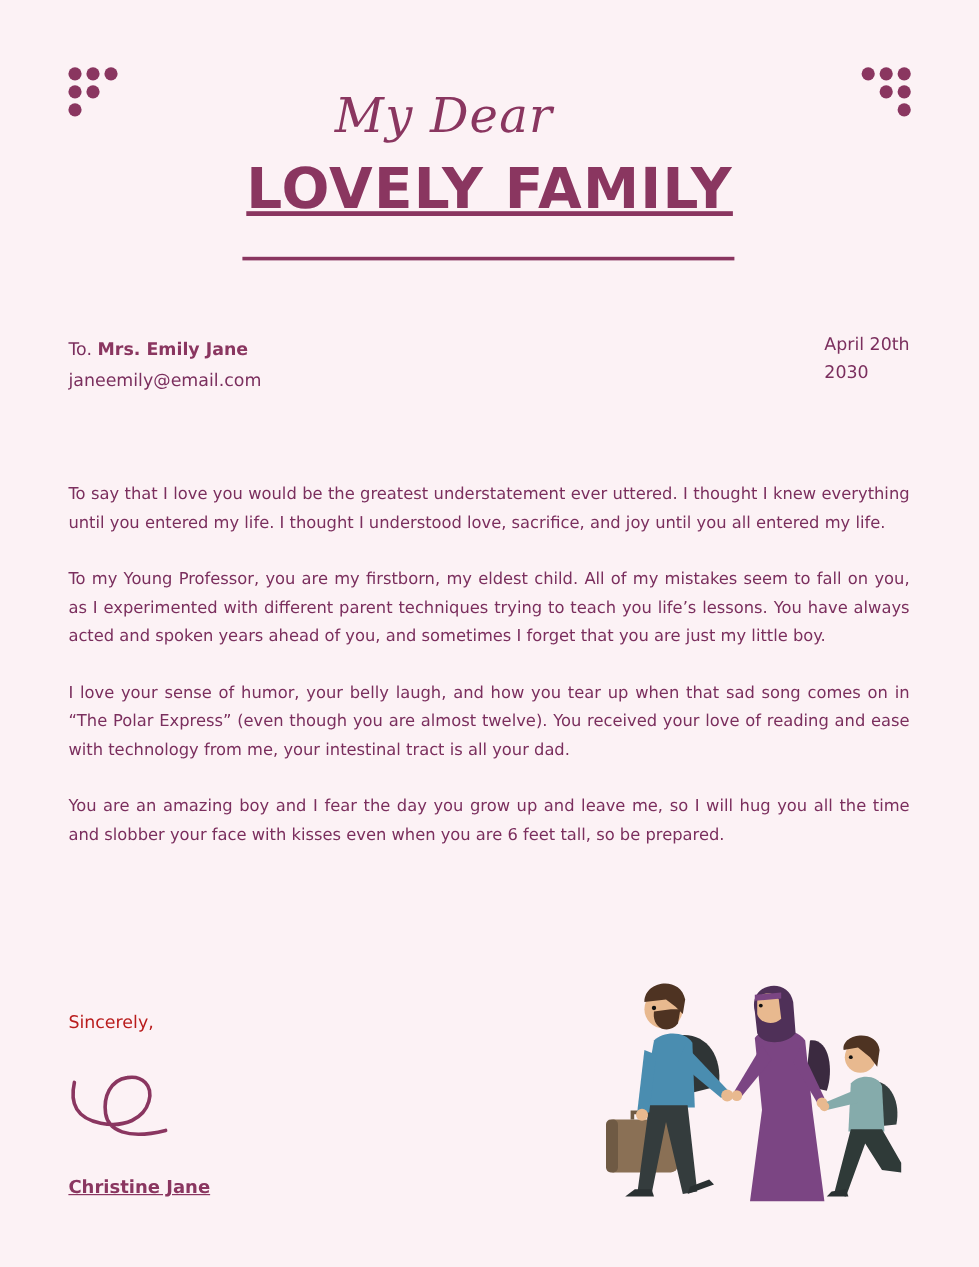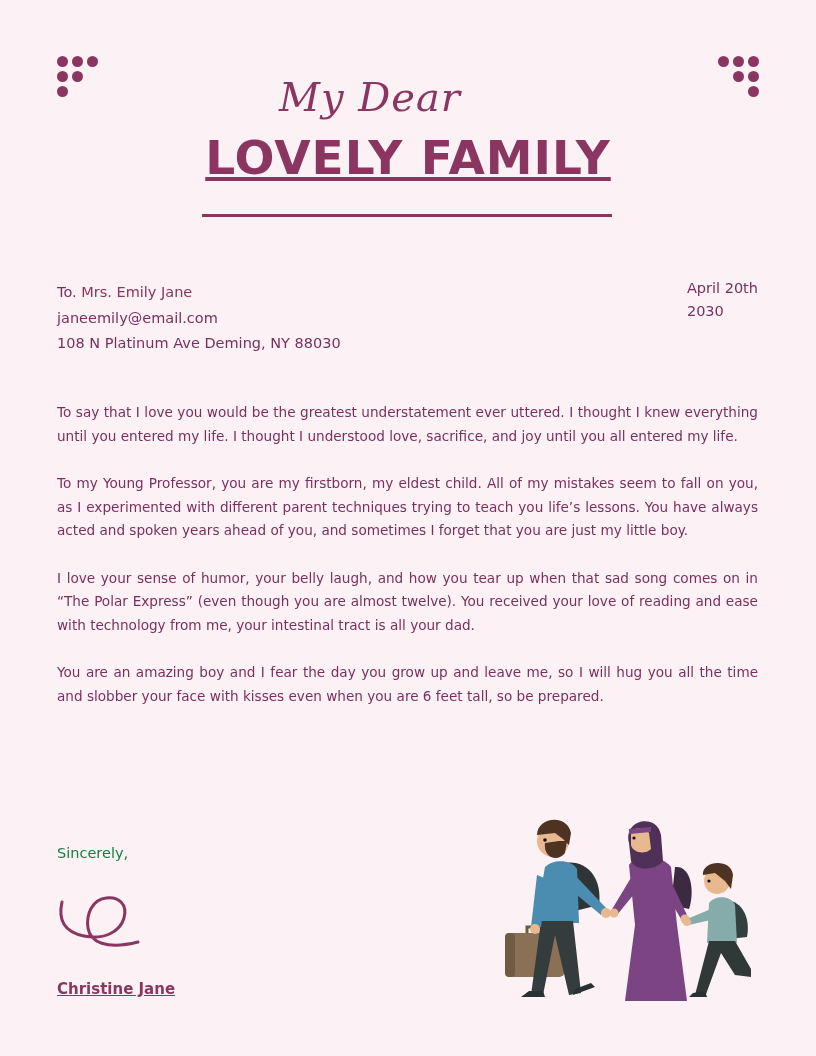--- a/index.html
+++ b/index.html
@@ -15,26 +15,26 @@
       letter-spacing: 1px; font-weight: normal;
     }
     .main-title {
       position: absolute; left: 0; width: 816px; top: 130px; text-align: center;
       font-family: "DejaVu Sans", sans-serif; font-weight: bold; font-size: 47px; color: #8a3660;
       letter-spacing: 1px;
       text-decoration: underline;
     }
     .title-rule { position: absolute; left: 202px; top: 214px; width: 410px; height: 3px; background: #8a3660; }
     .recipient { position: absolute; left: 57px; top: 280px; font-size: 14.5px; line-height: 25.5px; color: #7b2f5e; }
-    .recipient b { font-weight: normal; color: #8a3660; }
+    .recipient b { font-weight: bold; color: #8a3660; }
     .date { position: absolute; right: 58px; top: 277px; text-align: left; font-size: 14.5px; line-height: 23px; color: #7b2f5e; }
     .body-text { position: absolute; left: 57px; width: 701px; top: 401px; font-size: 13.6px; line-height: 23.5px; color: #7b2f5e; }
     .body-text p { margin: 0 0 24px 0; text-align: justify; }
     .body-text p.greeting { margin-bottom: 24px; }
-    .closing { position: absolute; left: 57px; top: 845px; font-size: 14.5px; color: #15803d; text-align: center; }
+    .closing { position: absolute; left: 57px; top: 845px; font-size: 14.5px; color: #b91c1c; text-align: center; }
     .signature { position: absolute; left: 56px; top: 890px; }
     .signer { position: absolute; left: 57px; top: 980px; font-size: 15px; font-weight: bold; color: #8a3660; text-decoration: underline; }
     .family { position: absolute; left: 495px; top: 805px; }
   </style>
 </head>
 <body>
 
 <div class="dots" style="left:57px; top:56px; width:45px; height:45px;">
   <span class="dot" style="left:0; top:0;"></span>
   <span class="dot" style="left:15px; top:0;"></span>
@@ -55,21 +55,20 @@
 <div class="script-title">My Dear</div>
 <div class="main-title">LOVELY FAMILY</div>
 <div class="title-rule"></div>
 
 <div class="recipient">
   <div>
     <span>To.</span>
     <b>Mrs. Emily Jane</b>
   </div>
   <div>janeemily@email.com</div>
-  <div>108 N Platinum Ave Deming, NY 88030</div>
 </div>
 
 <div class="date">
   <div>April 20th</div>
   <div>2030</div>
 </div>
 
 <div class="body-text">
   <p>To say that I love you would be the greatest understatement ever uttered. I thought I knew everything until you entered my life. I thought I understood love, sacrifice, and joy until you all entered my life.</p>
   <p>To my Young Professor, you are my firstborn, my eldest child. All of my mistakes seem to fall on you, as I experimented with different parent techniques trying to teach you life’s lessons. You have always acted and spoken years ahead of you, and sometimes I forget that you are just my little boy.</p>

